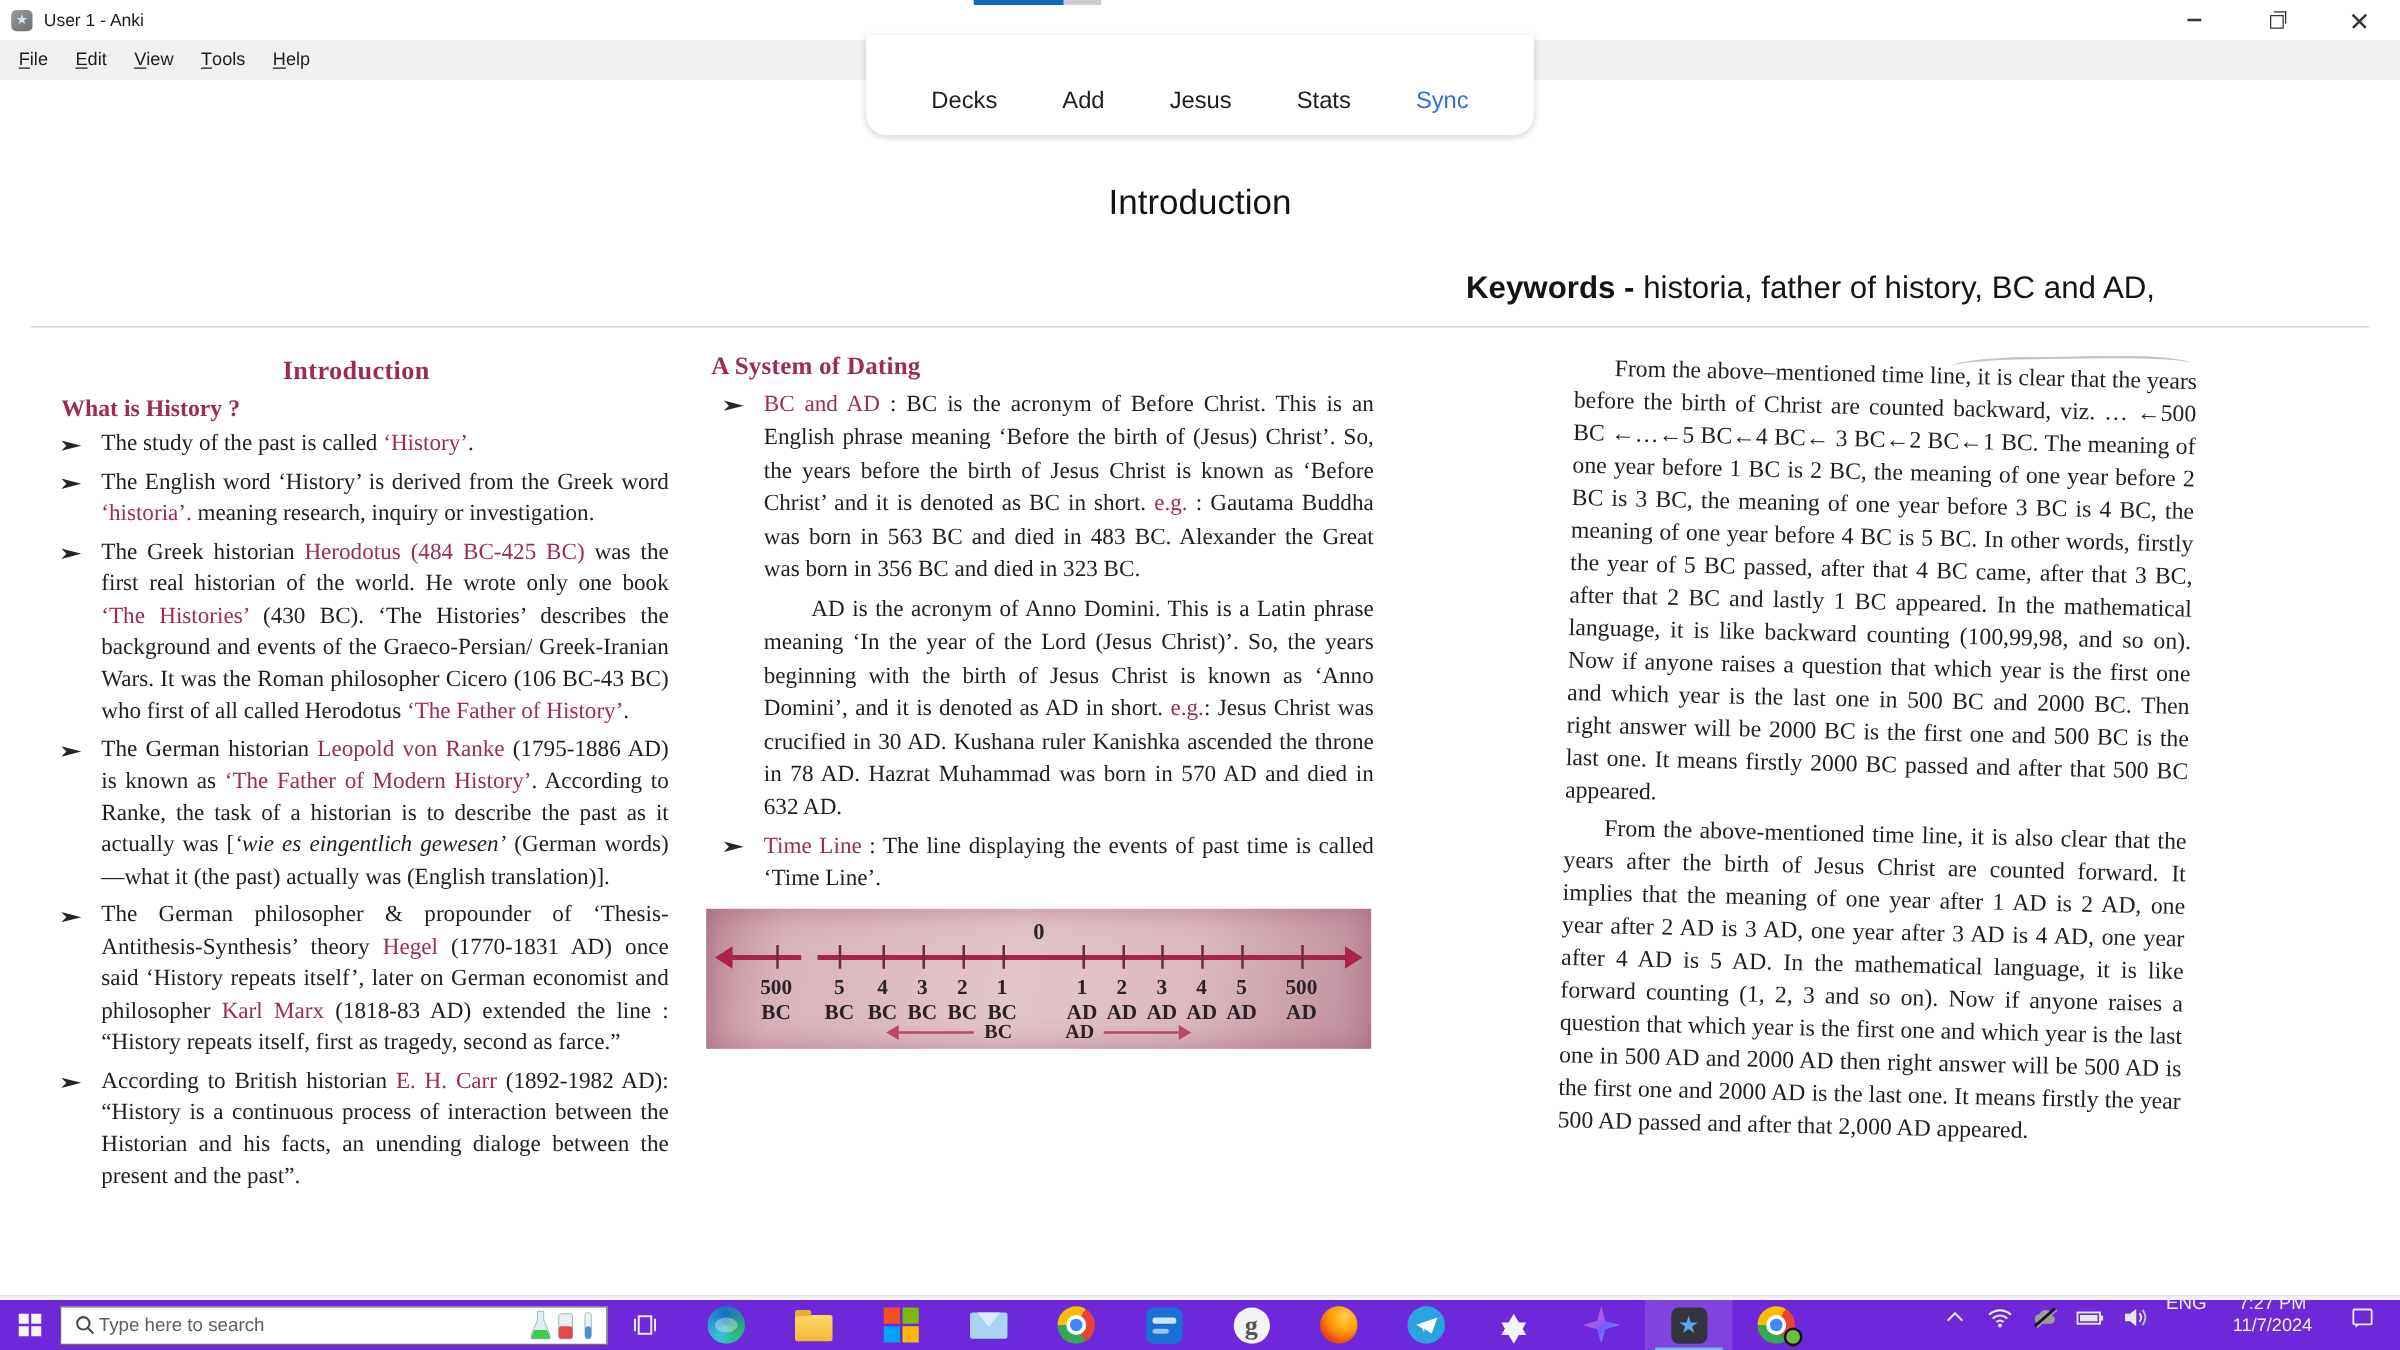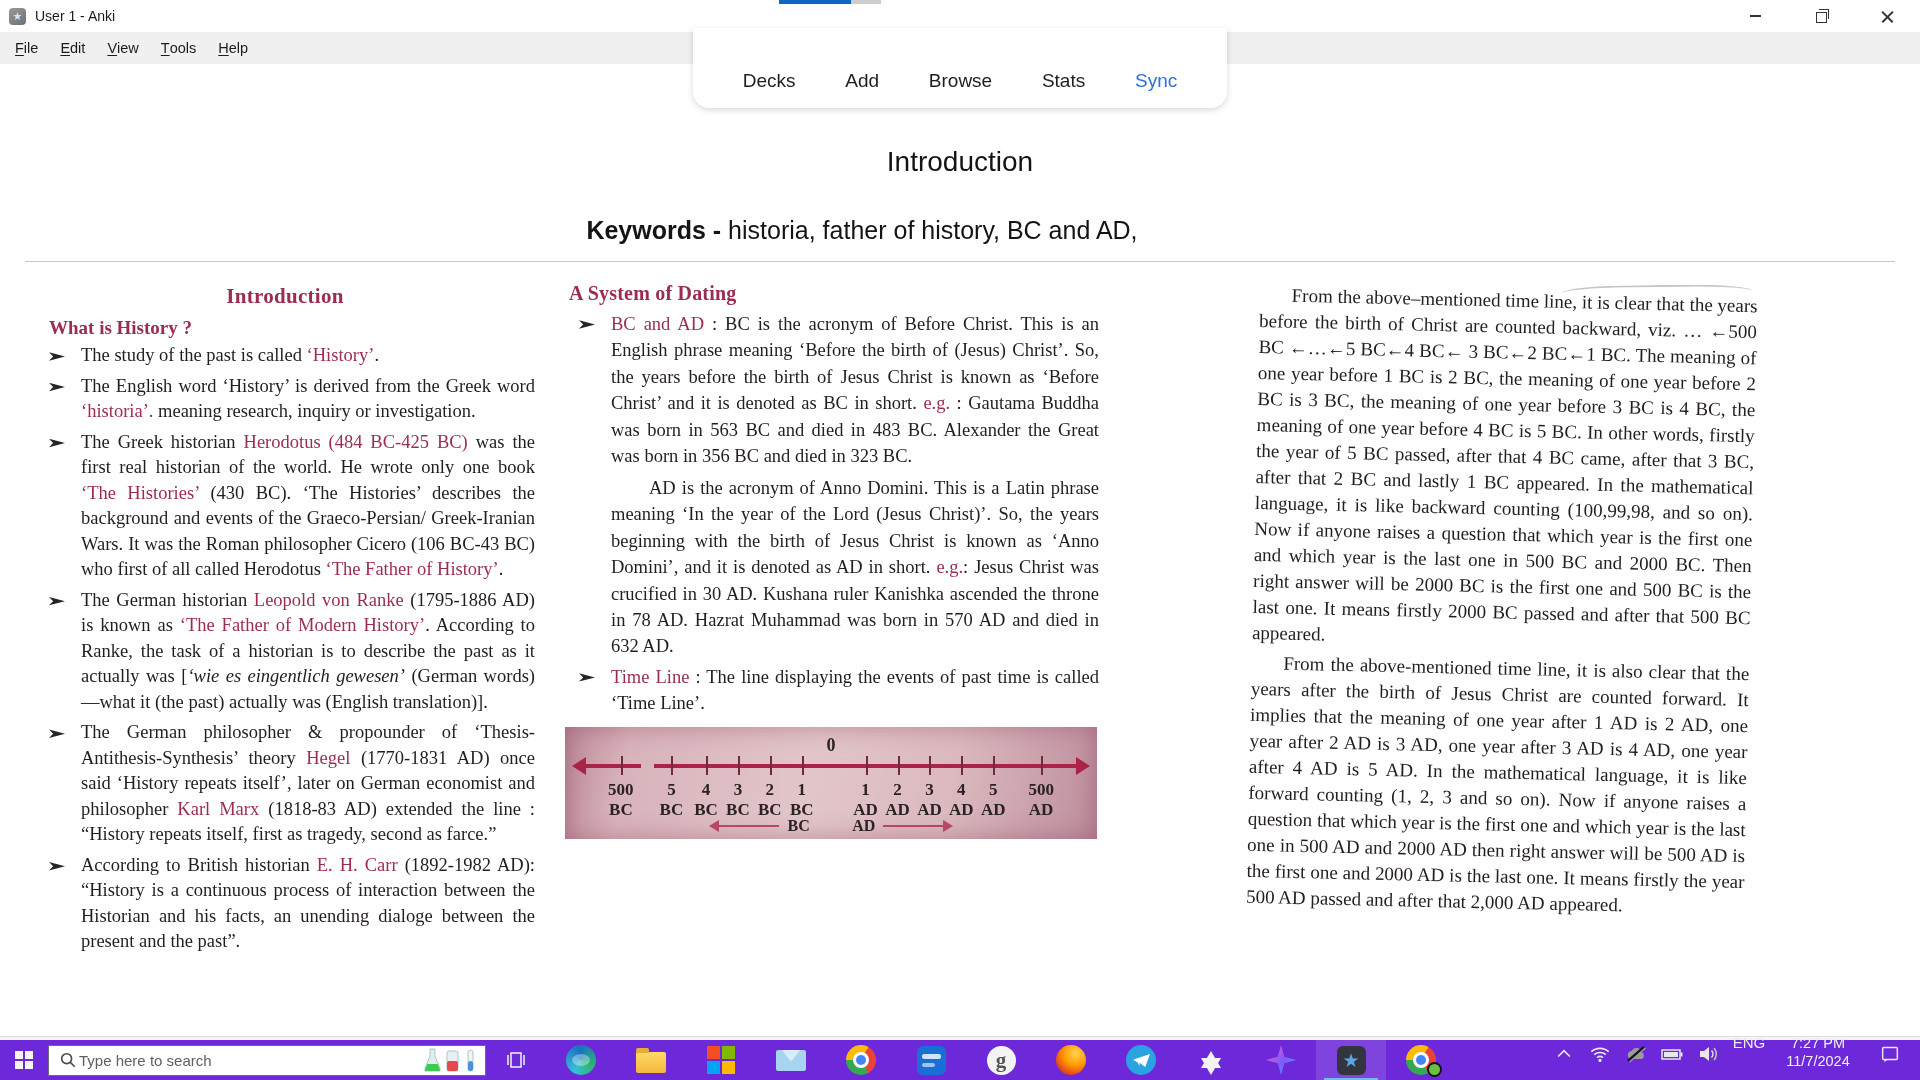--- a/index.html
+++ b/index.html
@@ -35,21 +35,21 @@
   
   .navcard{position:absolute;left:693px;top:28px;width:534px;height:80px;background:#fff;
            border-radius:0 0 16px 16px;box-shadow:0 2px 6px rgba(0,0,0,.16);
            display:flex;align-items:flex-end;justify-content:space-evenly;padding-bottom:16px;box-sizing:border-box;z-index:3;}
   .nav-item{font-size:19px;font-weight:400;color:#1e1e1e;}
   .nav-item.active{color:#2f6fde;}
 
   
   .card-title{position:absolute;left:0;top:146px;width:1920px;text-align:center;
               font-size:28px;color:#141414;}
-  .keywords-line{position:absolute;left:0;top:216px;width:1724px;text-align:center;
+  .keywords-line{position:absolute;left:0;top:216px;width:1724px;text-align:right;
               font-size:25px;color:#141414;}
   .keywords-line b{font-weight:700;}
   .rule{position:absolute;left:25px;right:25px;top:261px;border-top:1px solid #c9c9c9;}
 
   
   .scan{font-family:"Liberation Serif","DejaVu Serif",serif;color:#231d20;}
   .acc{color:#9c2d52;}
   .ital{font-style:italic;}
   .col{position:absolute;top:282px;}
   #col-left{left:35px;width:500px;}
@@ -189,21 +189,21 @@
       <div class="menu-item"><u>F</u>ile</div>
       <div class="menu-item"><u>E</u>dit</div>
       <div class="menu-item"><u>V</u>iew</div>
       <div class="menu-item"><u>T</u>ools</div>
       <div class="menu-item"><u>H</u>elp</div>
     </div>
 
   <div class="navcard">
       <div class="nav-item">Decks</div>
       <div class="nav-item">Add</div>
-      <div class="nav-item">Browse</div>
+      <div class="nav-item">Jesus</div>
       <div class="nav-item">Stats</div>
       <div class="nav-item active">Sync</div>
     </div>
 
   <div class="card-title">Introduction</div>
   <div class="keywords-line">
     <b>Keywords -</b><span> historia, father of history, BC and AD,</span>
   </div>
   <div class="rule"></div>
 

